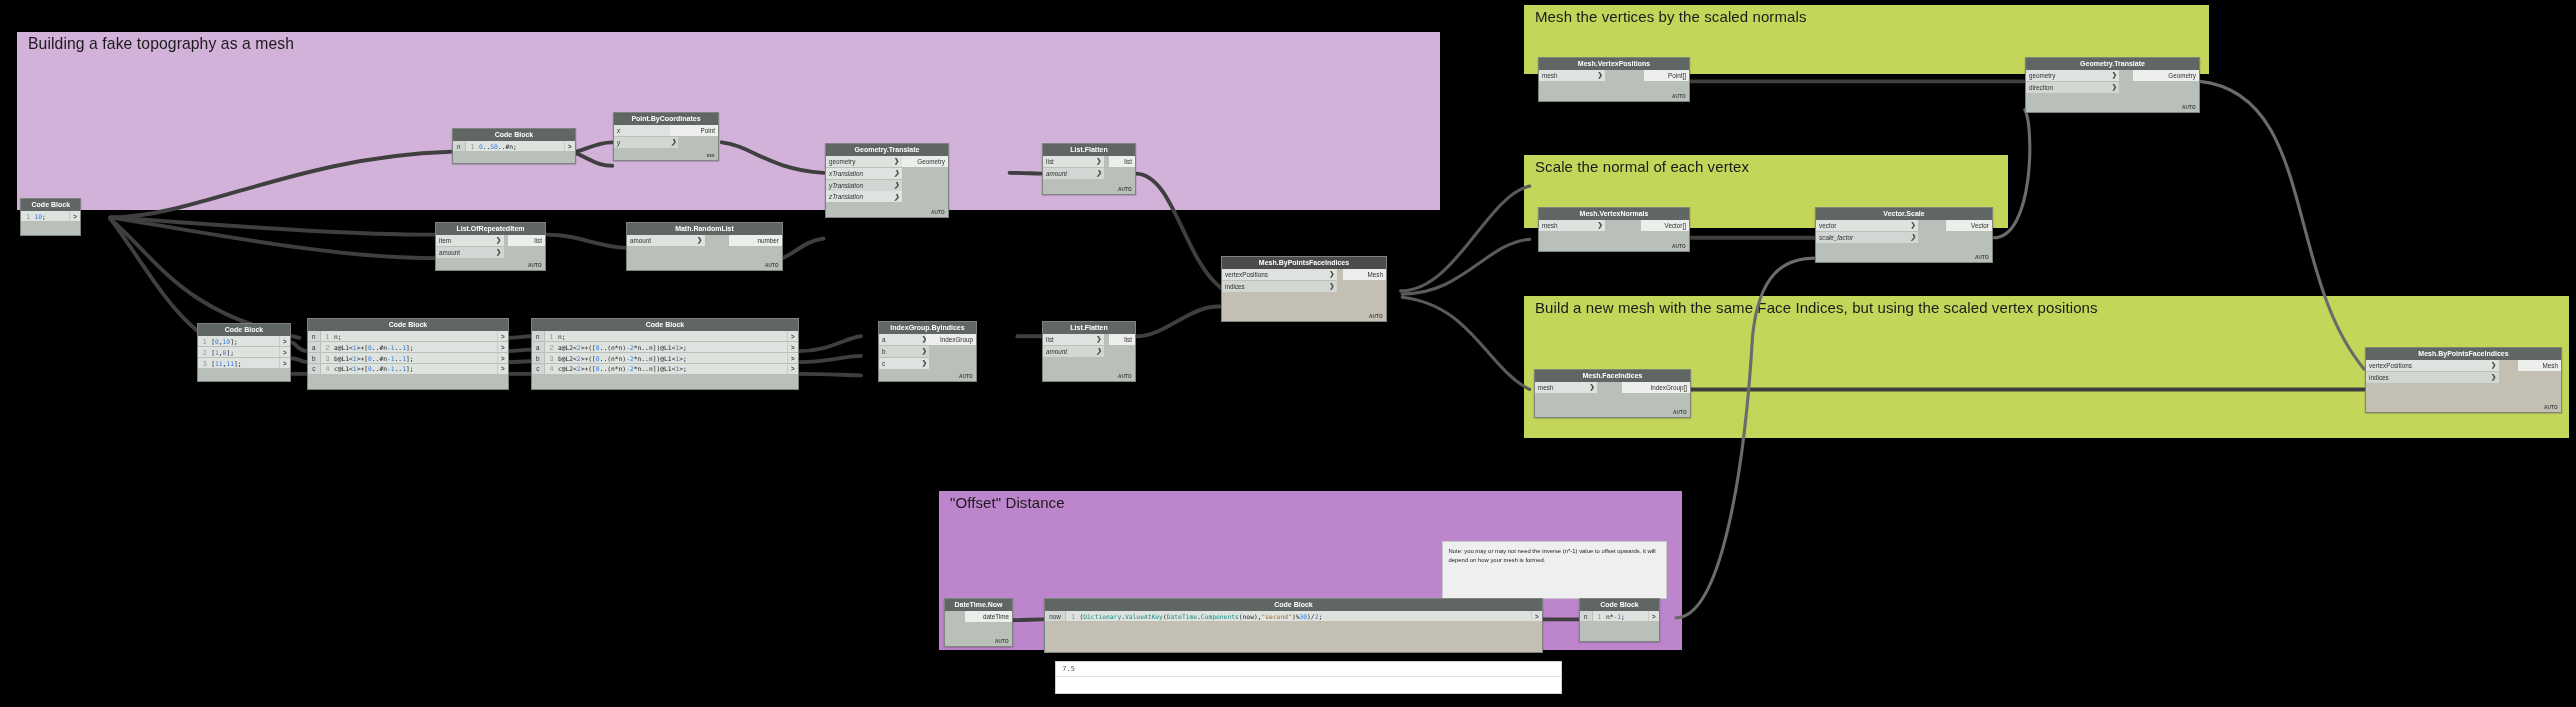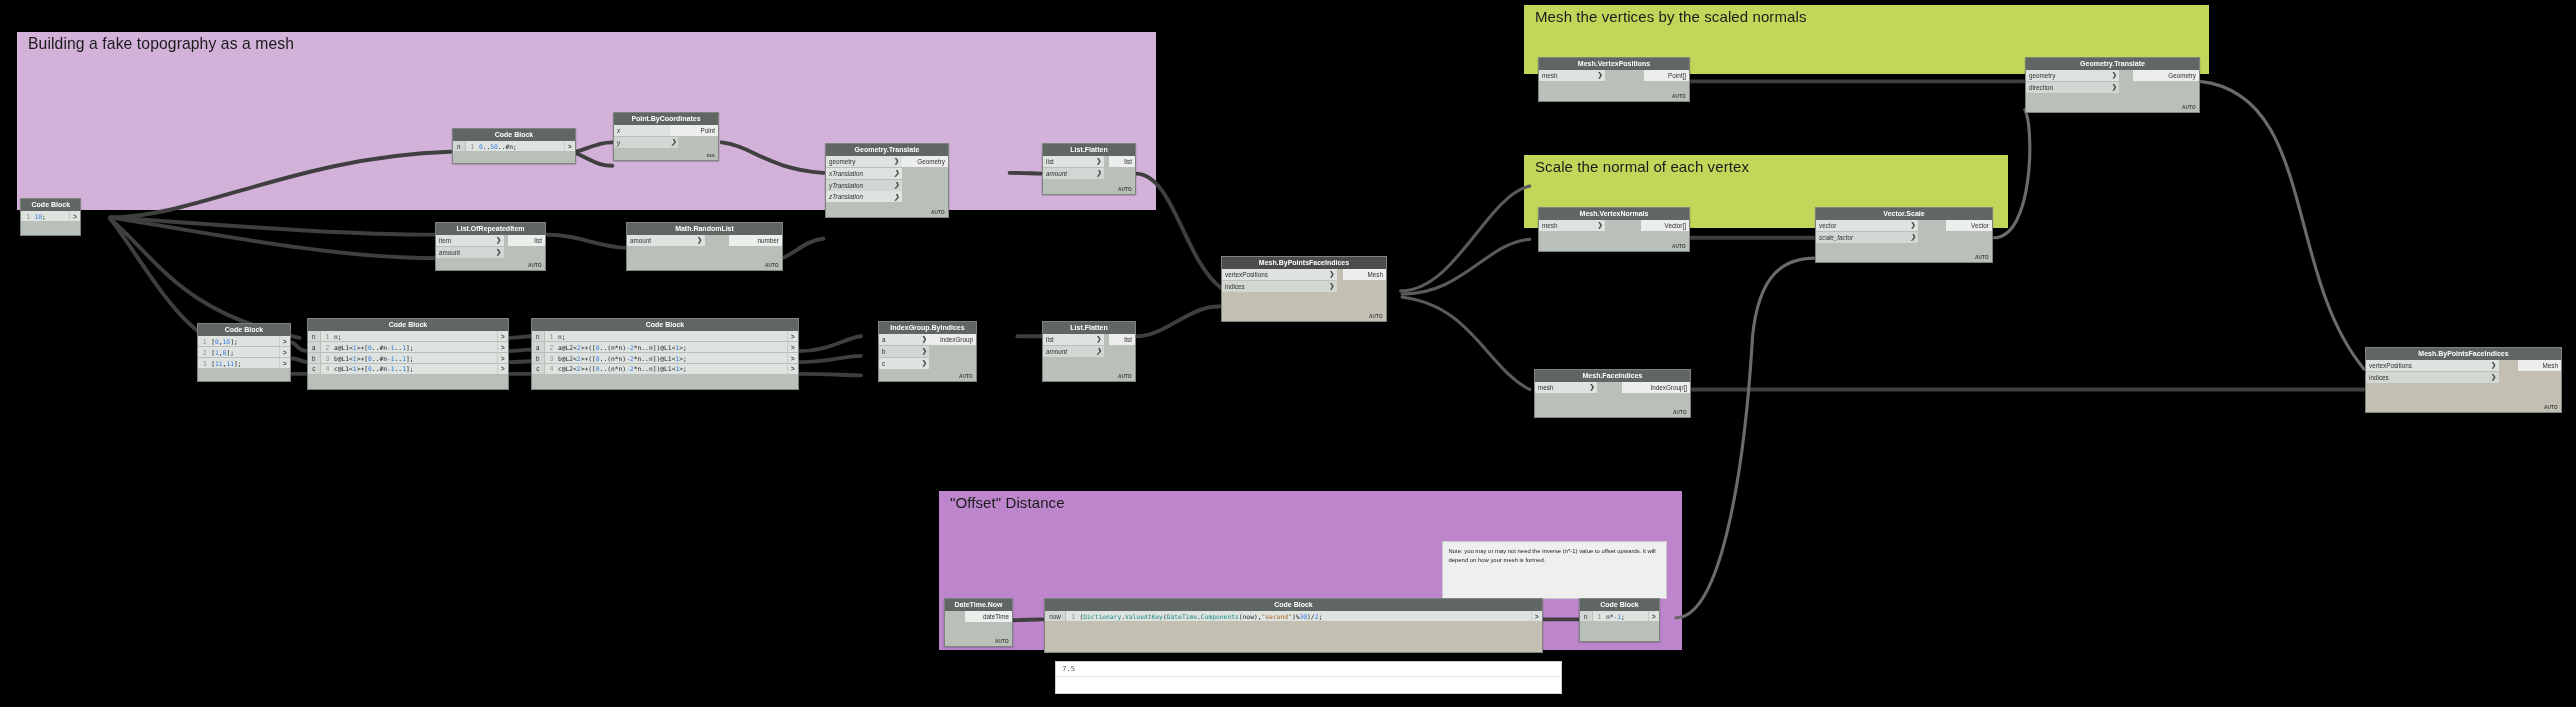--- a/index.html
+++ b/index.html
@@ -75,32 +75,35 @@
   .preview .pv-pad{height:11px;}
 
   svg.wires{position:absolute;inset:0;width:2576px;height:707px;
             pointer-events:none;}
 </style>
 </head>
 <body>
 
 <div class="canvas">
 
-  <div class="group g-purple" style="left:17px;top:32px;width:1139px;height:178px;">
+  <div class="group g-purple" style="left:17px;top:32px;width:1423px;height:178px;">
     <div class="group-title" style="font-size:15.7px;">Building a fake topography as a mesh</div>
   </div>
 
   <div class="group g-green" style="left:1524px;top:4.7px;width:685px;height:69px;">
     <div class="group-title" style="font-size:15px;">Mesh the vertices by the scaled normals</div>
   </div>
 
   <div class="group g-green" style="left:1524px;top:155px;width:484px;height:73px;">
     <div class="group-title" style="font-size:15px;">Scale the normal of each vertex</div>
   </div>
 
+  <div class="group g-green" style="left:1524px;top:296px;width:1045px;height:142px;">
+    <div class="group-title" style="font-size:15px;">Build a new mesh with the same Face Indices, but using the scaled vertex positions</div>
+  </div>
 
   <div class="group g-purple2" style="left:939px;top:491px;width:743px;height:159px;">
     <div class="group-title" style="font-size:15px;">"Offset" Distance</div>
   </div>
 
   <svg class="wires" viewBox="0 0 3292 904">
     <g fill="none" stroke="#3f3f3f" stroke-width="5" stroke-linecap="round">
 
       <path d="M140,278 C250,278 380,200 575,194"></path>
 

